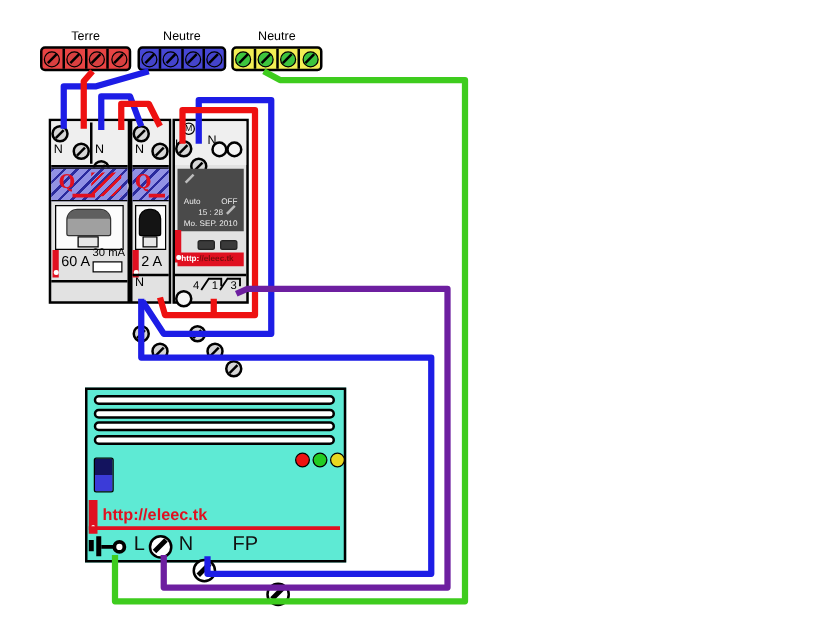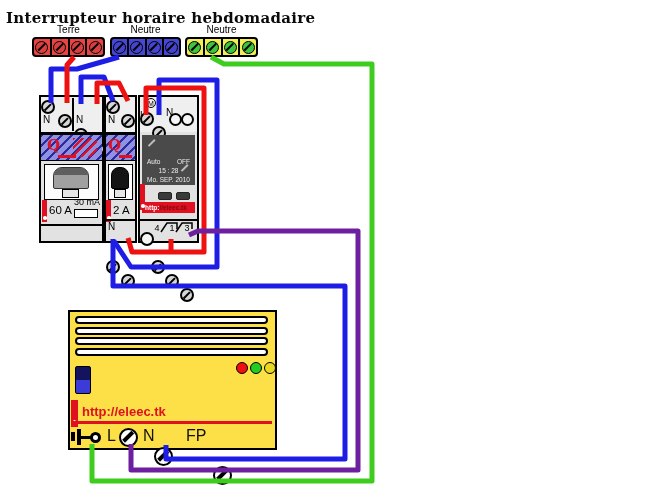--- a/index.html
+++ b/index.html
@@ -34,35 +34,34 @@
   .redbar{background:#e01020;}
   .whitedot{width:3.5px;height:3.5px;border-radius:50%;background:#fff;}
   .paddlebox{background:#fcfcfc;border:1.5px solid #000;}
   .lcd{background:#4a4a4a;color:#ededed;font-size:6.5px;}
   .lcdrow{position:absolute;left:0;right:0;display:flex;justify-content:space-between;padding:0 5px;}
   .lcdc{position:absolute;left:0;right:0;text-align:center;}
   .glare{position:absolute;background:#d8d8d8;height:1.5px;transform:rotate(-45deg);opacity:.8;}
   .btn{background:#3a3a3a;border-radius:2px;border:1px solid #222;}
   .band{background:#e01020;font-size:6.5px;font-weight:bold;white-space:nowrap;overflow:hidden;}
   .band .w{color:#ffffff;} .band .d{color:#7a0d0d;}
-  .heater{background:#fde047;border:2px solid #000;}
+  .heater{background:#5eead4;border:2px solid #000;}
   .slat{background:#fff;border:2px solid #000;border-radius:4px;}
   .led{border-radius:50%;border:1.5px solid #000;}
   .rocker{background:linear-gradient(#13135e 0 50%, #3b3bd8 50% 100%);border:1.5px solid #000;border-radius:2px;}
   .hurl{color:#e01020;font-weight:bold;font-size:13px;}
   .termlbl{font-size:16px;color:#111;}
   .tnum{font-size:9px;color:#000;text-align:center;}
   svg.overlay{position:absolute;left:0;top:0;pointer-events:none;}
 </style>
 </head>
 <body>
 
 <div id="stage">
 
-  <div class="abs title" style="left:6px;top:9px;">Interrupteur horaire hebdomadaire</div>
 
   <div class="abs blklbl" style="left:32px;top:24px;width:73px;">Terre</div>
   <div class="abs blklbl" style="left:110px;top:24px;width:71px;">Neutre</div>
   <div class="abs blklbl" style="left:185px;top:24px;width:73px;">Neutre</div>
 
   <div class="abs tblock" style="left:32px;top:37px;width:73px;height:20px;background:#e84444;">
     <div class="tcell">
         <div class="screw thin phase-s" style="width:13px;height:13px;"></div>
       </div>
     <div class="tcell">

